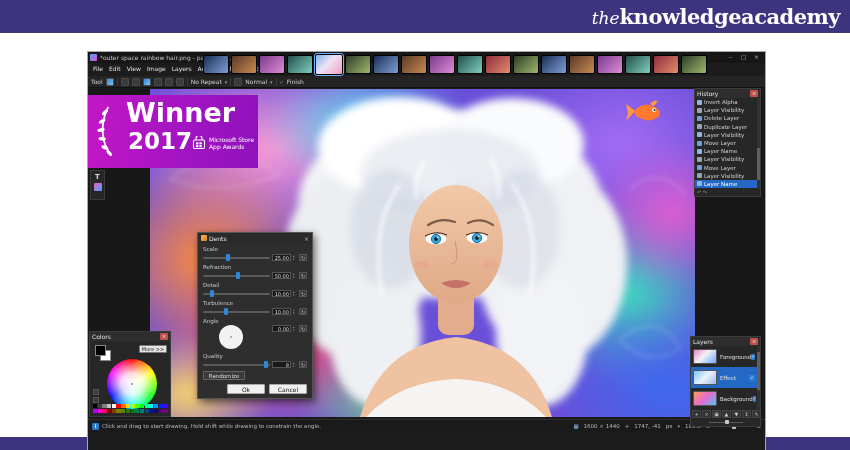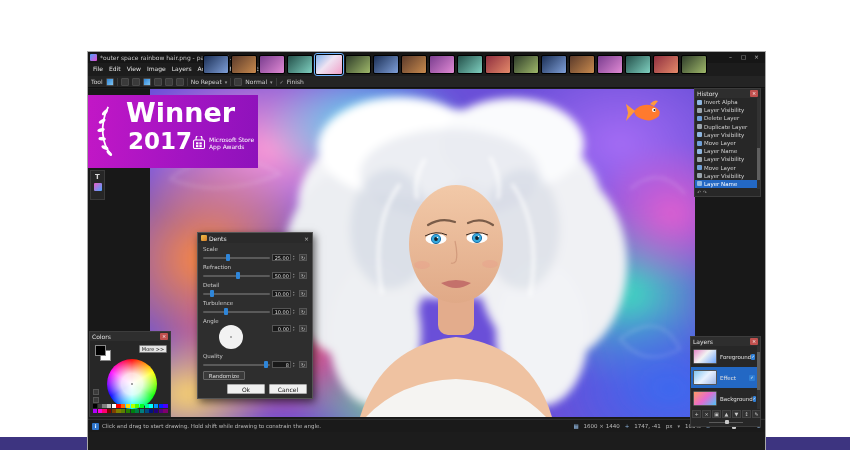--- a/index.html
+++ b/index.html
@@ -161,20 +161,25 @@
   .st-icon { font-size:5.5px; color:#8fb6e0; }
   .z-slider { position:relative; width:36px; height:7px; }
   .z-slider .trk { position:absolute; left:0; top:3px; width:100%; height:1.5px; background:#5a5a5a; }
   .z-slider .th { position:absolute; left:46%; top:1px; width:4px; height:5px; background:#c8c8c8; border-radius:1px; }
 </style>
 </head>
 <body>
 
 <div class="page">
 
+  <div class="topbar">
+    <div class="logo">
+      <span class="pre">the</span><span class="rest">knowledgeacademy</span>
+    </div>
+  </div>
   <div class="bottombar"></div>
 
   <div class="shot">
 
     <div class="titlebar">
       <span class="title-ico"></span>
       <span class="title-text">*outer space rainbow hair.png - paint.net 5.0.2</span>
     </div>
     <div class="win-controls">
       <span>–</span>

